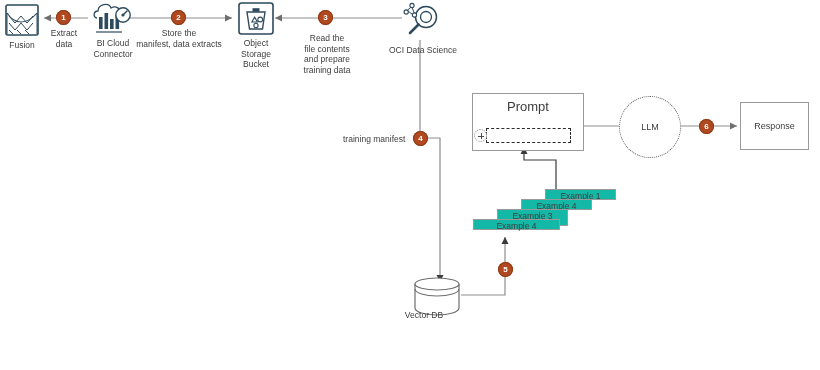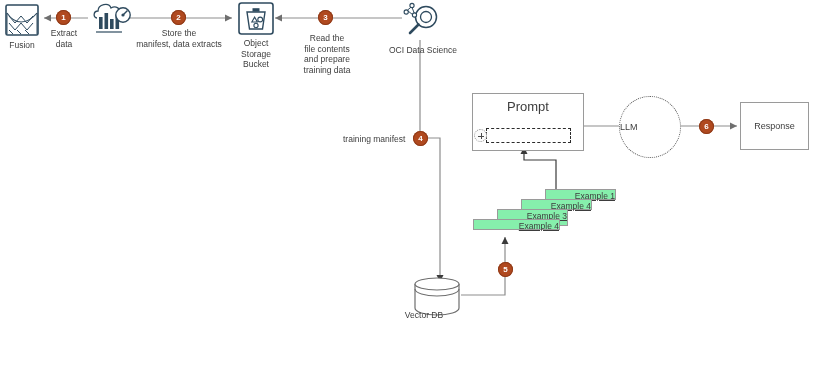--- a/index.html
+++ b/index.html
@@ -44,27 +44,27 @@
     border:1px dotted #8c8c8c;background:#fbfbfb;box-sizing:border-box;
   }
   .plus-circle:before,.plus-circle:after{
     content:"";position:absolute;background:#4a4a4a;
   }
   .plus-circle:before{left:2.5px;top:5.5px;width:6px;height:1px;}
   .plus-circle:after{left:5.5px;top:2.5px;width:1px;height:6px;}
 
   .llm-circle{
     position:absolute;border:1.4px dotted #555;border-radius:50%;
-    box-sizing:border-box;display:flex;align-items:center;
+    box-sizing:border-box;display:flex;align-items:center;justify-content:center;
     font-size:9px;color:#3d3d3d;background:#fff;
   }
   .ex-box{
-    position:absolute;border:1px solid #9a9a9a;background:#86efac;
+    position:absolute;border:1px solid #9a9a9a;background:#14b8a6;
     box-sizing:border-box;font-size:8.5px;color:#3d3d3d;
-    text-align:right;line-height:12px;text-decoration:underline;
+    text-align:center;line-height:12px;
   }
   .resp-box{
     position:absolute;border:1px solid #9a9a9a;background:#ffffff;box-sizing:border-box;
     display:flex;align-items:center;justify-content:center;font-size:9px;color:#3d3d3d;
   }
   .vdb{position:absolute;}
 </style>
 </head>
 <body>
 
@@ -121,20 +121,22 @@
       <rect x="7" y="15" width="3.6" height="12" fill="#2e4a5e"></rect>
       <rect x="12.5" y="11" width="3.6" height="16" fill="#2e4a5e"></rect>
       <rect x="18" y="17" width="3.6" height="10" fill="#2e4a5e"></rect>
       <rect x="23.5" y="13" width="3.6" height="14" fill="#2e4a5e"></rect>
       <circle cx="31" cy="13" r="7.2" fill="#fff" stroke="#2e4a5e" stroke-width="1.4"></circle>
       <path d="M31,13 L35.5,8.5" stroke="#2e4a5e" stroke-width="1.4"></path>
       <circle cx="31" cy="13" r="1.6" fill="#2e4a5e"></circle>
       <line x1="4" y1="30" x2="30" y2="30" stroke="#2e4a5e" stroke-width="1.2"></line>
     </svg>
   </div>
+  <div class="label" style="left:83px;top:38px;width:60px;">BI Cloud
+Connector</div>
 
   <div class="badge" style="left:171px;top:10px;">2</div>
   <div class="step-label" style="left:133px;top:28px;width:92px;">Store the
 manifest, data extracts</div>
 
   <div class="iconbox" style="left:238px;top:2px;">
     <svg width="36" height="34" viewBox="0 0 36 34">
       <rect x="1" y="1" width="34" height="31" rx="2.5" fill="#fff" stroke="#2e4a5e" stroke-width="1.6"></rect>
       <path d="M9,10 L27,10 L24.5,27 L11.5,27 Z" fill="none" stroke="#2e4a5e" stroke-width="1.4"></path>
       <rect x="14.5" y="6.2" width="7" height="3.4" fill="#2e4a5e"></rect>

